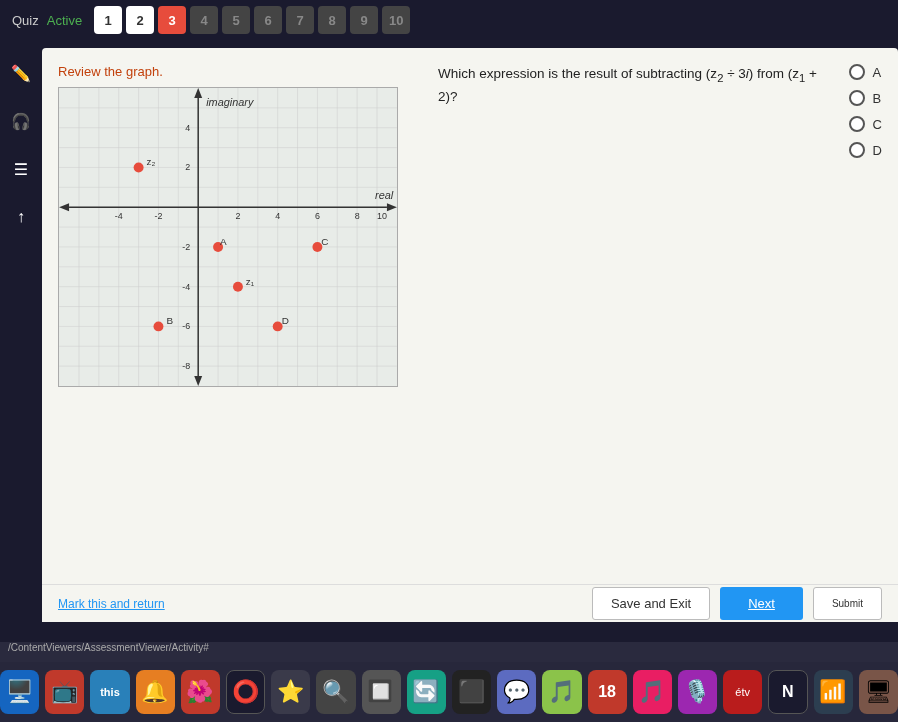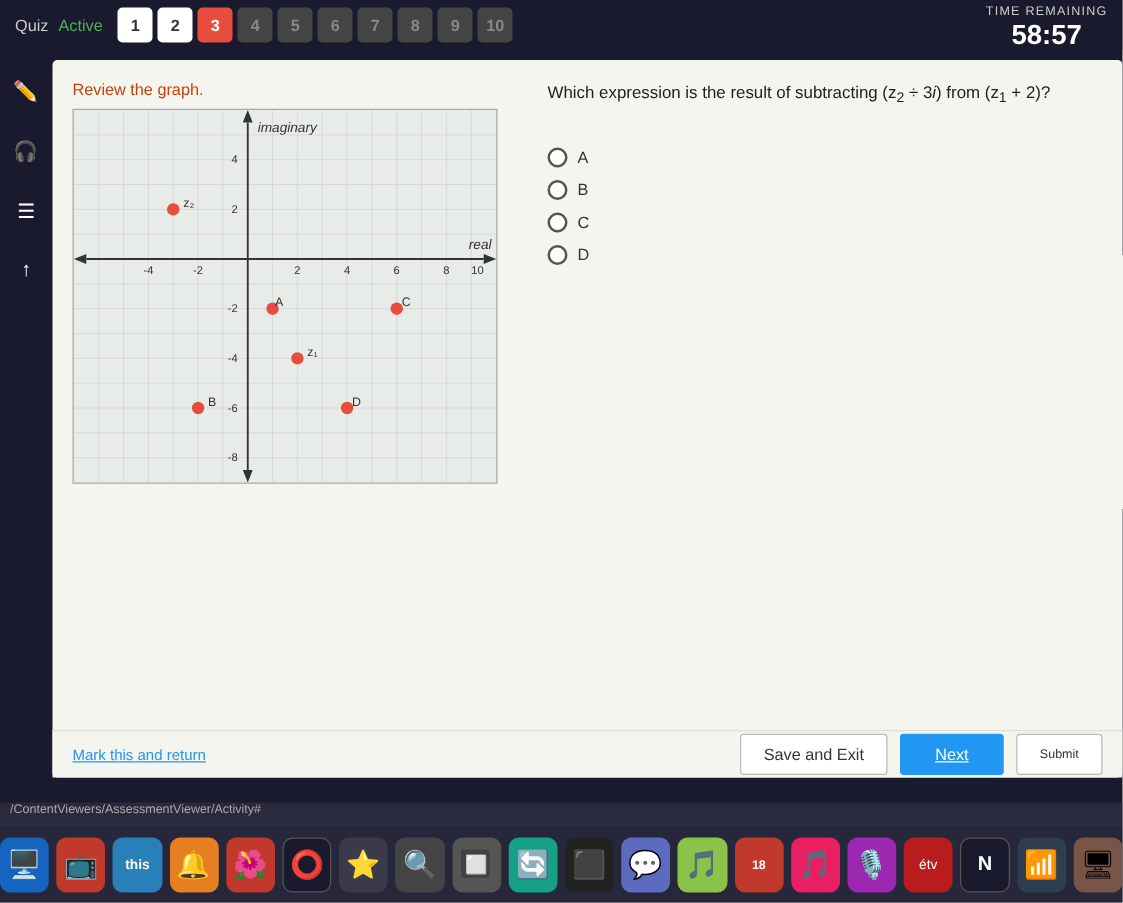--- a/index.html
+++ b/index.html
@@ -139,21 +139,21 @@
     
     .graph-svg {
       width: 100%;
       height: 100%;
     }
 
     
     .right-panel {
       flex: 1;
       display: flex;
-      flex-direction: column;
+      flex-direction: row;
       padding-top: 0;
       gap: 12px;
     }
     .question-text {
       font-size: 13.5px;
       color: #222;
       line-height: 1.5;
       margin-bottom: 18px;
     }
     .options-list {
@@ -292,24 +292,20 @@
     <button class="num-btn active-1">1</button>
     <button class="num-btn active-2">2</button>
     <button class="num-btn active-3">3</button>
     <button class="num-btn inactive">4</button>
     <button class="num-btn inactive">5</button>
     <button class="num-btn inactive">6</button>
     <button class="num-btn inactive">7</button>
     <button class="num-btn inactive">8</button>
     <button class="num-btn inactive">9</button>
     <button class="num-btn inactive">10</button>
-  </div>
-  <div class="timer-box">
-    <div class="timer-label">TIME REMAINING</div>
-    <div class="timer-value">58:57</div>
   </div>
 </div>
 
 <div class="left-sidebar">
   <div class="sidebar-icon">✏️</div>
   <div class="sidebar-icon">🎧</div>
   <div class="sidebar-icon">☰</div>
   <div class="sidebar-icon">↑</div>
 </div>
 
@@ -461,21 +457,21 @@
   <div class="dock-item red">🌺</div>
   <div class="dock-item" style="background:#1a1a2e;border:1px solid #555;">⭕</div>
   <div class="dock-item" style="background:#3a3a4a;">⭐</div>
   <div class="dock-item" style="background:#444;">🔍</div>
   <div class="dock-item" style="background:#555;">🔲</div>
   <div class="dock-item teal">🔄</div>
   <div class="dock-item" style="background:#222;">⬛</div>
   <div class="dock-item" style="background:#5c6bc0;">💬</div>
   <div class="dock-item lime">🎵</div>
   <div class="dock-item" style="background:#c0392b;position:relative;">
-    <span style="color:white;font-size:10px;font-weight:bold;">18</span>
+    <span style="color:white;font-size:16px;font-weight:bold;">18</span>
   </div>
   <div class="dock-item" style="background:#e91e63;">🎵</div>
   <div class="dock-item" style="background:#9c27b0;">🎙️</div>
   <div class="dock-item gray">
       <span style="color:white;font-size:11px;">étv</span>
     </div>
   <div class="dock-item" style="background:#1a1a2e;border:1px solid #555;">
       <span style="color:white;font-size:16px;font-weight:bold;">N</span>
     </div>
   <div class="dock-item" style="background:#2c3e50;">📶</div>

